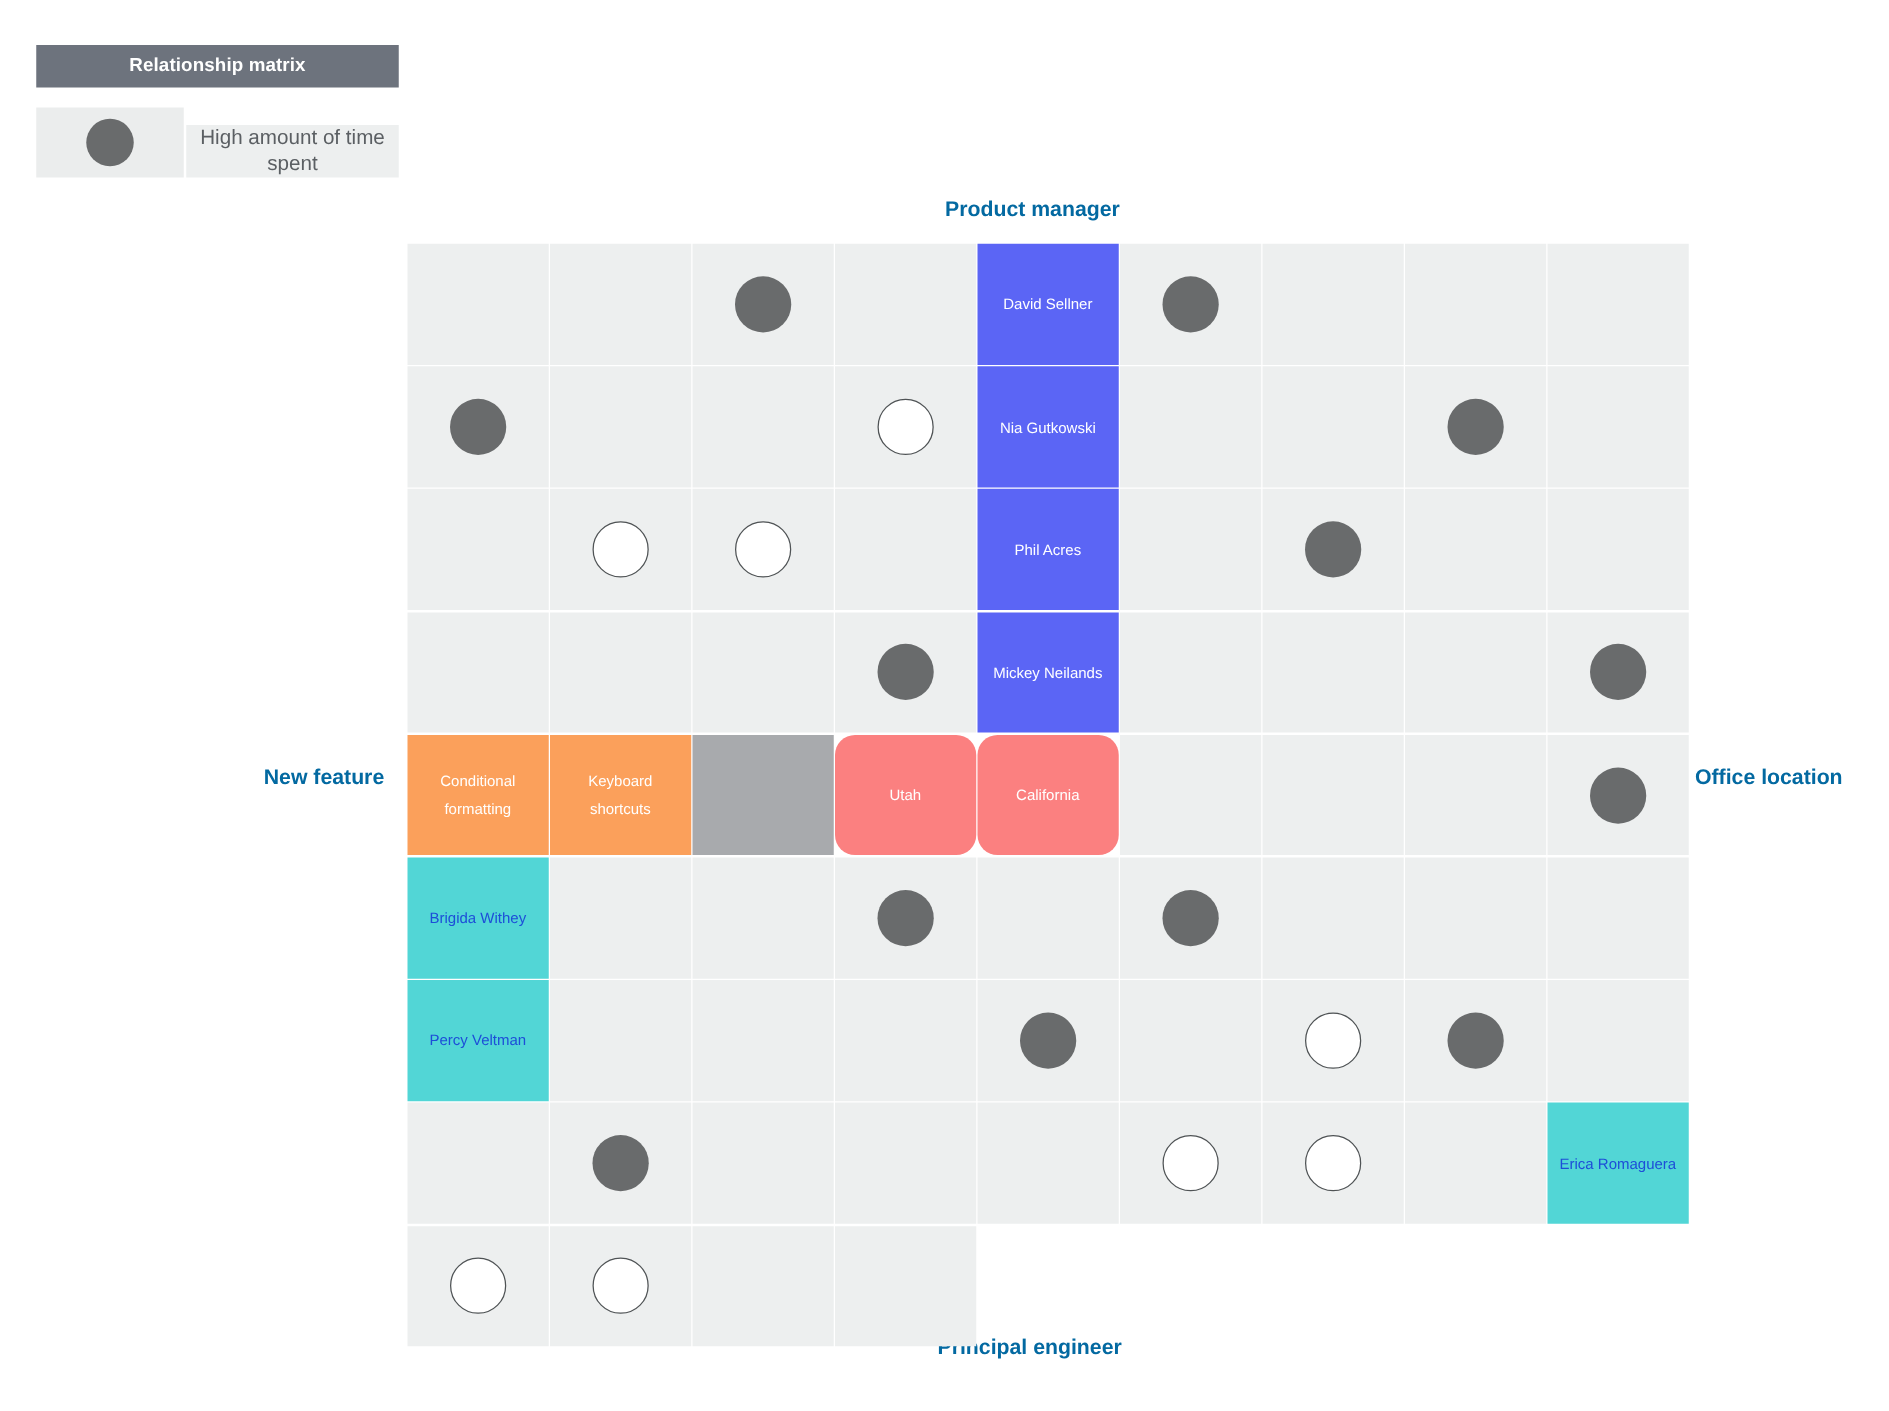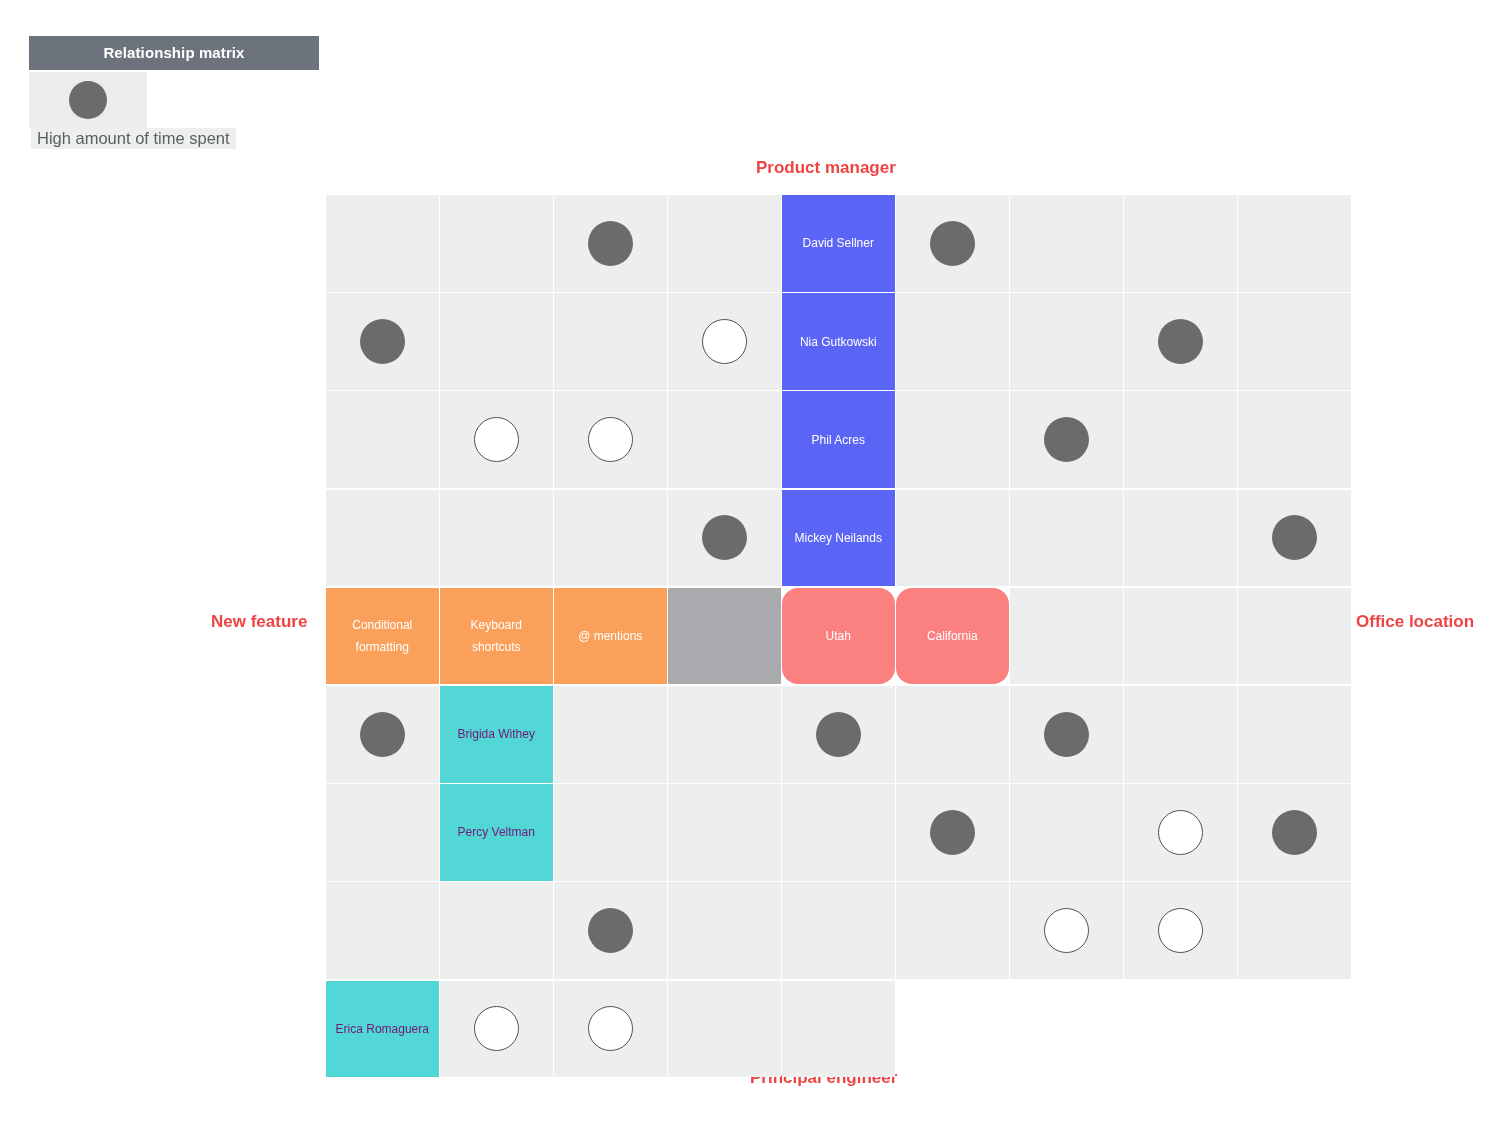--- a/index.html
+++ b/index.html
@@ -28,23 +28,22 @@
     background: #6D737D;
     color: #ffffff;
     font-size: 15px;
     font-weight: bold;
     text-align: center;
     padding: 8px 0 9px 0;
     letter-spacing: 0.1px;
   }
   .legend-row {
     display: flex;
-    align-items: flex-start;
-    margin-top: 2px;
-    flex-direction: column;
+    align-items: flex-end;
+    margin-top: 16px;
   }
   .legend-swatch {
     width: 118px;
     background: #EBEDED;
     display: flex;
     align-items: center;
     justify-content: center;
     padding: 9px 0;
   }
   .legend-desc {
@@ -81,42 +80,42 @@
   }
   .cell {
     background: #EDEFEF;
     display: flex;
     align-items: center;
     justify-content: center;
     text-align: center;
     box-sizing: border-box;
   }
   .cell.blue   { background: #5B65F5; color: #ffffff; }
-  .cell.teal   { background: #52D6D6; color: #701a75; }
+  .cell.teal   { background: #52D6D6; color: #1d4ed8; }
   .cell.orange { background: #FBA05B; color: #ffffff; }
   .cell.red    { background: #FB8080; color: #ffffff; border-radius: 16px; }
   .cell.grayc  { background: #A8AAAD; }
   .cell .label {
     font-size: 12px;
     line-height: 22px;
     padding: 0 5px;
   }
   .cell .mark {
     width: 45px;
     height: 45px;
     border-radius: 50%;
     box-sizing: border-box;
   }
   .cell .mark.high { background: #696B6C; }
   .cell .mark.low  { background: #ffffff; border: 1.6px solid #4F5355; }
 
   
   .axis-label {
     position: absolute;
-    color: #ef4444;
+    color: #0369a1;
     font-size: 17px;
     font-weight: bold;
     white-space: nowrap;
   }
   #axis-top    { left: 756px; top: 158px; }
   #axis-bottom { left: 750px; top: 1068px; }
   #axis-left   { left: 211px; top: 612px; }
   #axis-right  { left: 1356px; top: 612px; }
 </style>
 </head>
@@ -201,23 +200,20 @@
     <div class="cell"></div>
     <div class="cell">
       <div class="mark high"></div>
     </div>
     <div class="cell orange">
       <span class="label">Conditional formatting</span>
     </div>
     <div class="cell orange">
       <span class="label">Keyboard shortcuts</span>
     </div>
-    <div class="cell orange">
-      <span class="label">@ mentions</span>
-    </div>
     <div class="cell grayc"></div>
     <div class="cell red">
       <span class="label">Utah</span>
     </div>
     <div class="cell red">
       <span class="label">California</span>
     </div>
     <div class="cell"></div>
     <div class="cell"></div>
     <div class="cell"></div>

